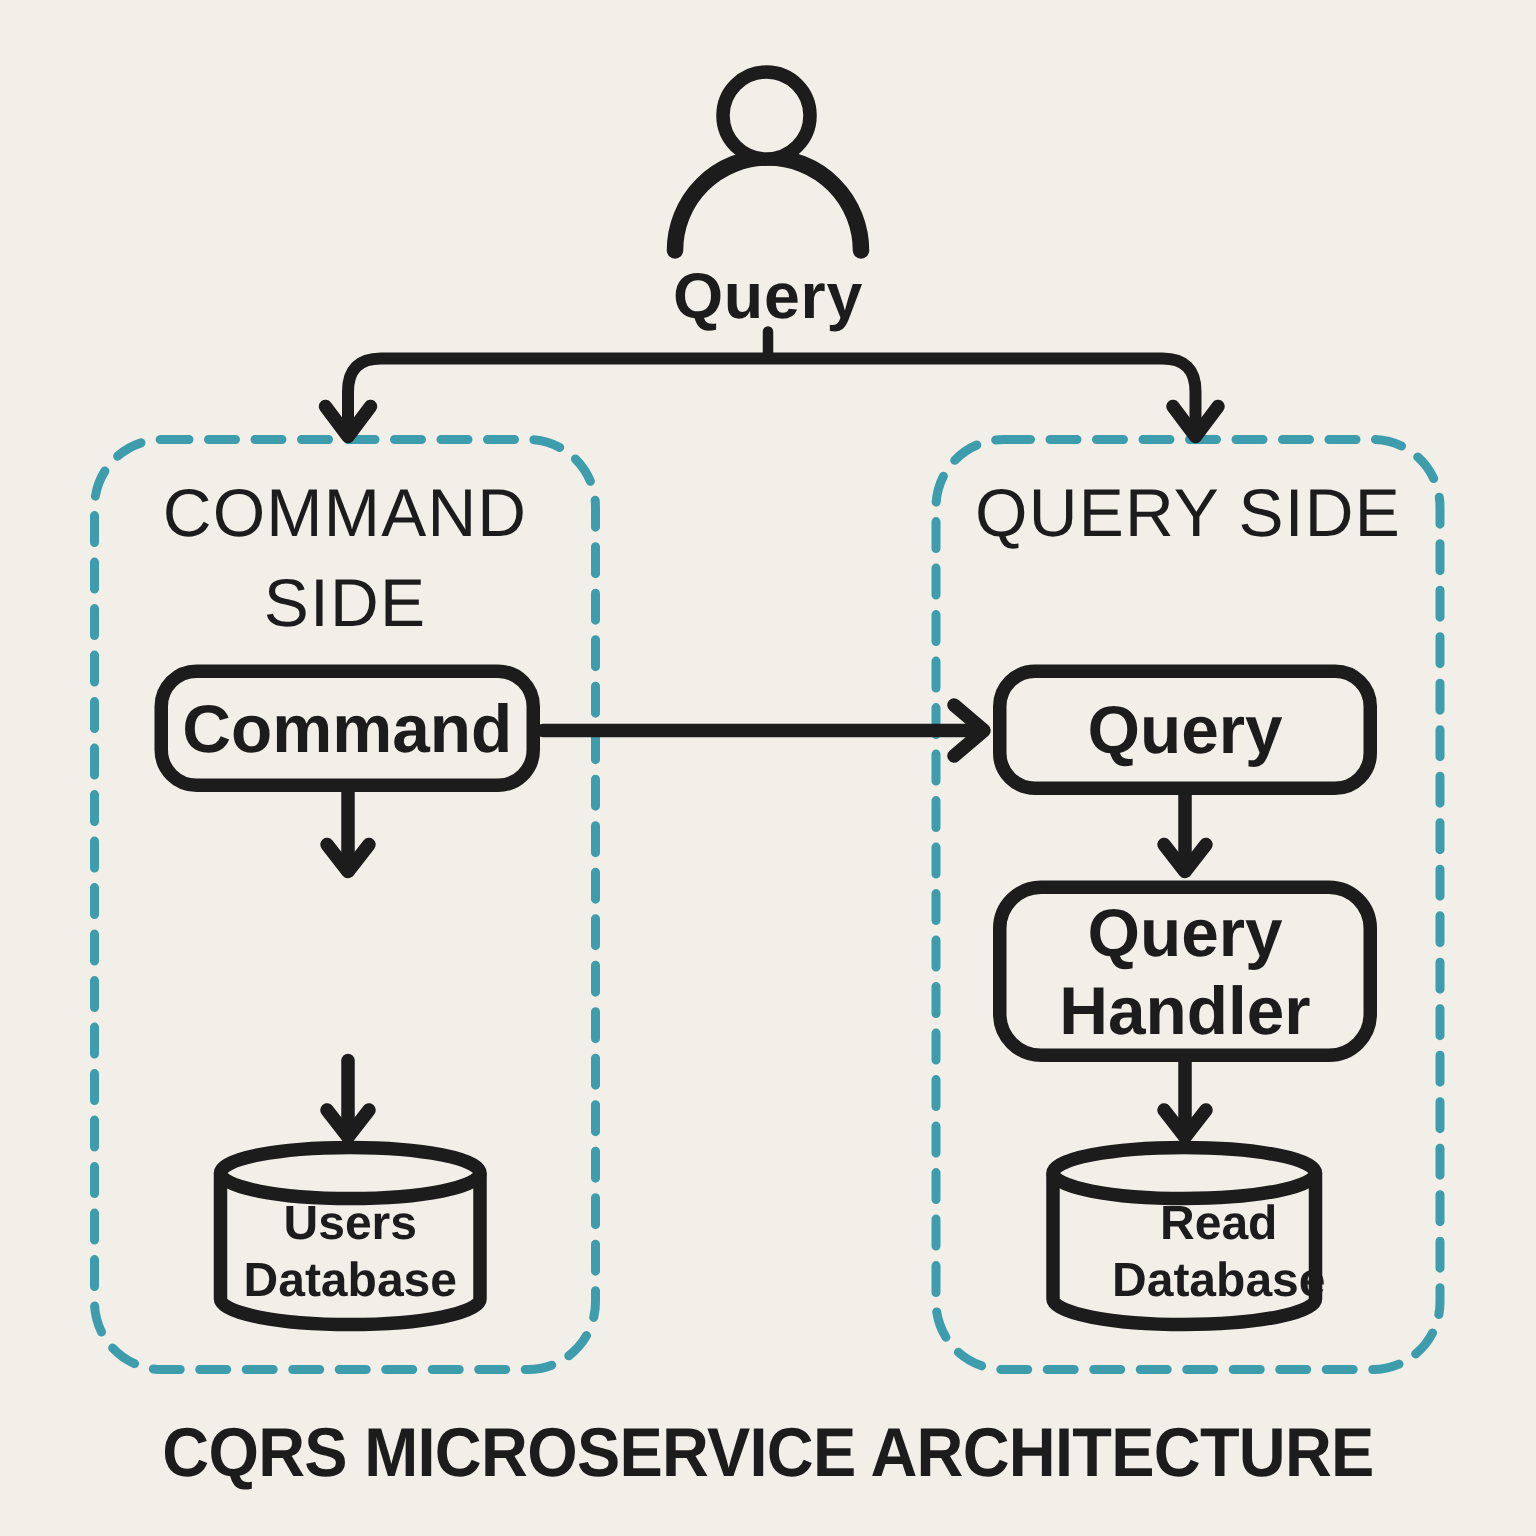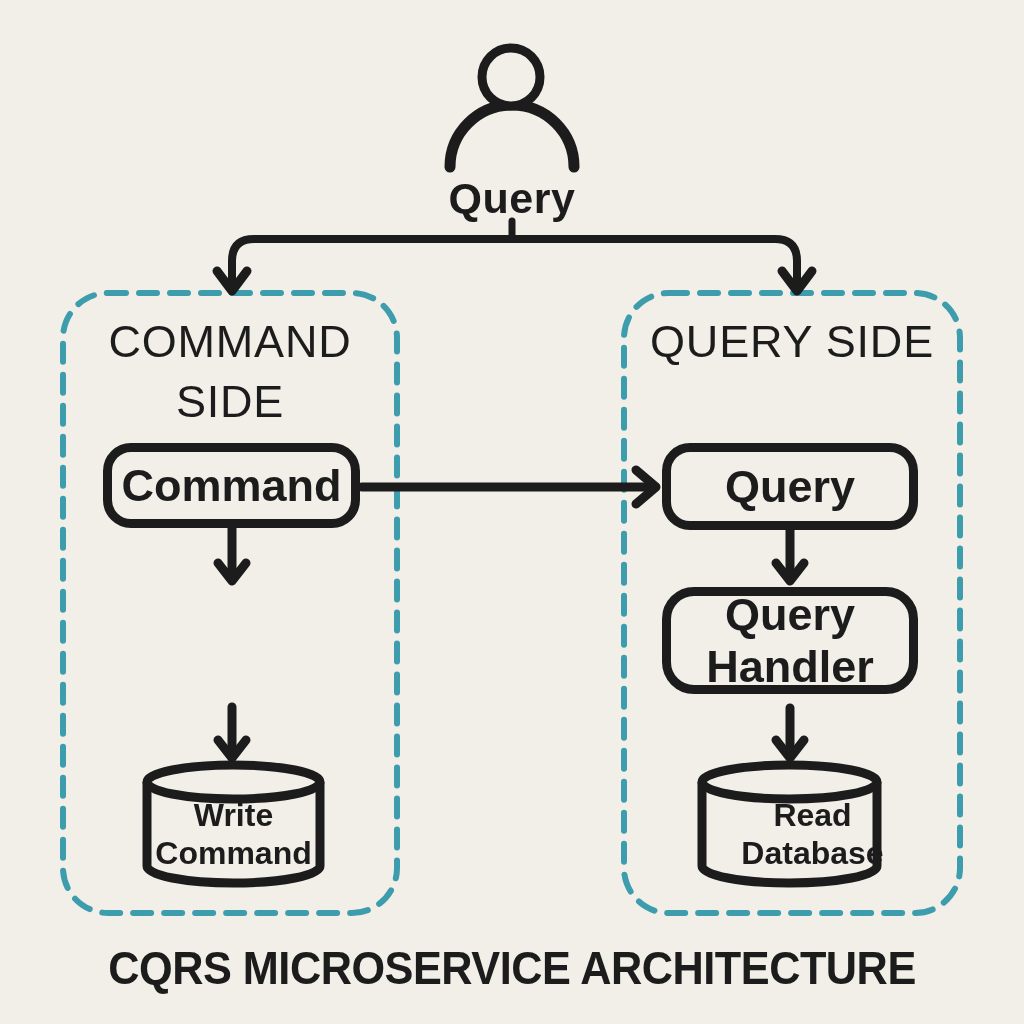--- a/index.html
+++ b/index.html
@@ -39,21 +39,21 @@
     border-radius:28px;
     background:var(--bg);
     display:flex;align-items:center;justify-content:center;
     text-align:center;
     font-size:45px;font-weight:bold;
     line-height:1.14;
   }
   .cmd-box{left:103px;top:443px;width:257px;height:85px;}
   .qry-box{left:662px;top:443px;width:256px;height:87px;align-items:center;}
   .cmd-handler-box{left:103px;top:590px;width:257px;height:117px;border-radius:32px;}
-  .qry-handler-box{left:662px;top:587px;width:256px;height:107px;border-radius:32px;}
+  .qry-handler-box{left:662px;top:587px;width:256px;height:121px;border-radius:32px;}
   .handler-text{padding:0 20px;}
 
   .db-label{
     font-size:32px;font-weight:bold;line-height:1.18;
   }
   .db-label.write{left:152px;top:797px;width:163px;}
   .db-label.read{left:730px;top:797px;width:165px;}
 
   .main-title{
     left:0;top:941px;width:1024px;
@@ -134,18 +134,18 @@
 
   <div class="node-box qry-box">
     <span>Query</span>
   </div>
 
 
   <div class="node-box qry-handler-box">
     <span class="handler-text">Query Handler</span>
   </div>
 
-  <div class="label db-label write">Write Command</div>
+  <div class="label db-label write">Users Database</div>
 
   <div class="label db-label read">Read Database</div>
 
   <div class="label main-title">CQRS MICROSERVICE ARCHITECTURE</div>
 </div>
 
 </body></html>

